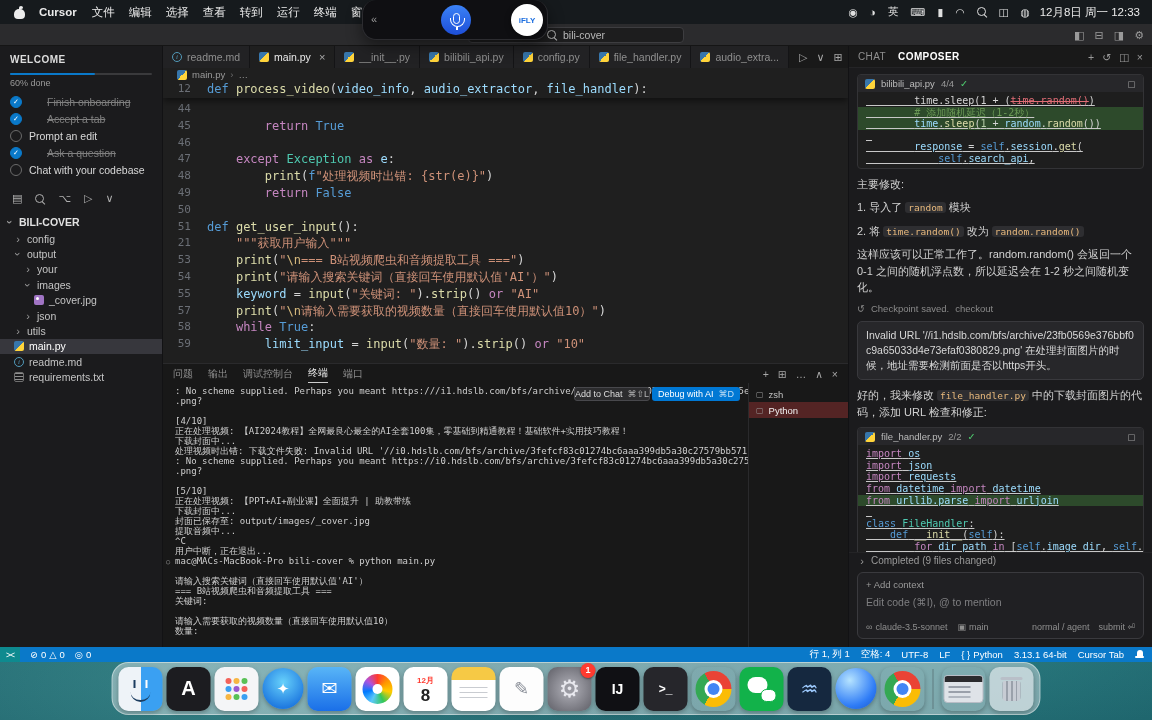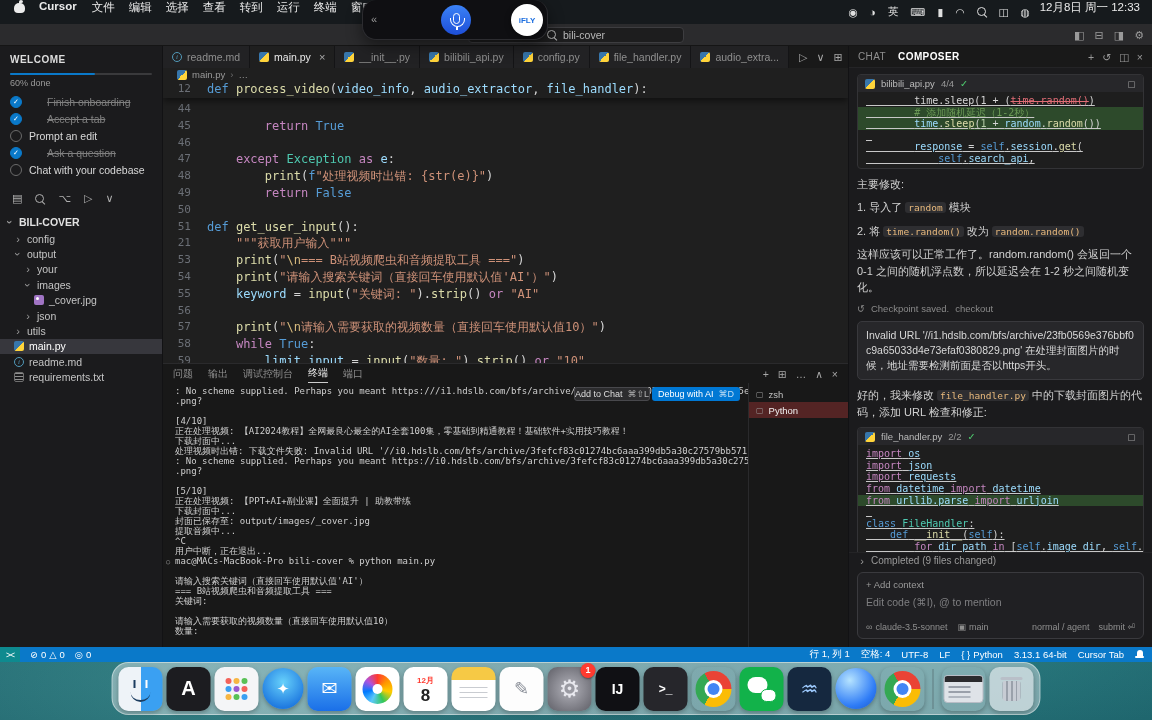--- a/index.html
+++ b/index.html
@@ -3,21 +3,21 @@
 <meta charset="utf-8">
 <style>
 *{margin:0;padding:0;box-sizing:border-box;}
 html,body{width:1152px;height:720px;overflow:hidden;font-family:"Liberation Sans","DejaVu Sans",sans-serif;}
 #desktop{position:relative;width:1152px;height:720px;background:
  radial-gradient(900px 300px at 20% 95%, rgba(130,225,215,0.25), transparent 60%),
  radial-gradient(700px 250px at 80% 90%, rgba(90,205,195,0.22), transparent 60%),
  linear-gradient(180deg,#317f86 0%,#2a7a80 55%,#1b5f68 100%);}
 
 
-#menubar{position:absolute;top:0;left:0;width:100%;height:24px;background:rgba(20,20,22,0.94);display:flex;padding:0 12px;color:#ebebeb;font-size:11.5px;z-index:30;}
+#menubar{position:absolute;top:0;left:0;width:100%;height:24px;background:rgba(20,20,22,0.94);display:flex;align-items:center;padding:0 12px;color:#ebebeb;font-size:11.5px;z-index:30;}
 .apple-shape{width:11px;height:13px;position:relative;margin:0 6px 0 2px;}
 .apple-shape::before{content:"";position:absolute;left:0;top:3px;width:11px;height:10px;background:#ececec;border-radius:5px 5px 4px 4px;}
 .apple-shape::after{content:"";position:absolute;left:5px;top:0;width:4px;height:3px;background:#ececec;border-radius:50% 50% 50% 0;}
 .mb-app{font-weight:bold;padding:0 8px;}
 .mb-item{padding:0 7px;}
 .tray{margin-left:auto;display:flex;align-items:center;gap:12px;font-size:10.5px;color:#e0e0e0;}
 .clock{font-size:11.5px;margin-left:10px;white-space:nowrap;}
 .mag{width:10px;height:10px;position:relative;display:inline-block;}
 .mag::before{content:"";position:absolute;left:0;top:0;width:7px;height:7px;border:1.3px solid currentColor;border-radius:50%;}
 .mag::after{content:"";position:absolute;left:7px;top:7px;width:4px;height:1.3px;background:currentColor;transform:rotate(45deg);transform-origin:left center;}
@@ -357,21 +357,20 @@
               <div class="code-line"><span class="g">46</span><span style="white-space: pre;">&nbsp;</span></div>
               <div class="code-line"><span class="g">47</span><span style="white-space: pre;"><span class="tk-pl">    </span><span class="tk-ctrl">except</span><span class="tk-pl"> </span><span class="tk-cls">Exception</span><span class="tk-pl"> </span><span class="tk-ctrl">as</span><span class="tk-pl"> </span><span class="tk-var">e</span><span class="tk-pl">:</span></span></div>
               <div class="code-line"><span class="g">48</span><span style="white-space: pre;"><span class="tk-pl">        </span><span class="tk-fn">print</span><span class="tk-pl">(</span><span class="tk-kw">f</span><span class="tk-str">"处理视频时出错: {str(e)}"</span><span class="tk-pl">)</span></span></div>
               <div class="code-line"><span class="g">49</span><span style="white-space: pre;"><span class="tk-pl">        </span><span class="tk-ctrl">return</span><span class="tk-pl"> </span><span class="tk-kw">False</span></span></div>
               <div class="code-line"><span class="g">50</span><span style="white-space: pre;">&nbsp;</span></div>
               <div class="code-line"><span class="g">51</span><span style="white-space: pre;"><span class="tk-kw">def</span><span class="tk-pl"> </span><span class="tk-fn">get_user_input</span><span class="tk-pl">():</span></span></div>
               <div class="code-line"><span class="g">21</span><span style="white-space: pre;"><span class="tk-pl">    </span><span class="tk-str">"""获取用户输入"""</span></span></div>
               <div class="code-line"><span class="g">53</span><span style="white-space: pre;"><span class="tk-pl">    </span><span class="tk-fn">print</span><span class="tk-pl">(</span><span class="tk-str">"</span><span class="tk-esc">\n</span><span class="tk-str">=== B站视频爬虫和音频提取工具 ==="</span><span class="tk-pl">)</span></span></div>
               <div class="code-line"><span class="g">54</span><span style="white-space: pre;"><span class="tk-pl">    </span><span class="tk-fn">print</span><span class="tk-pl">(</span><span class="tk-str">"请输入搜索关键词（直接回车使用默认值'AI'）"</span><span class="tk-pl">)</span></span></div>
               <div class="code-line"><span class="g">55</span><span style="white-space: pre;"><span class="tk-pl">    </span><span class="tk-var">keyword</span><span class="tk-pl"> = </span><span class="tk-fn">input</span><span class="tk-pl">(</span><span class="tk-str">"关键词: "</span><span class="tk-pl">).</span><span class="tk-fn">strip</span><span class="tk-pl">() </span><span class="tk-ctrl">or</span><span class="tk-pl"> </span><span class="tk-str">"AI"</span></span></div>
-              <div class="code-line"><span class="g">56</span><span style="white-space: pre;">&nbsp;</span></div>
               <div class="code-line"><span class="g">57</span><span style="white-space: pre;"><span class="tk-pl">    </span><span class="tk-fn">print</span><span class="tk-pl">(</span><span class="tk-str">"</span><span class="tk-esc">\n</span><span class="tk-str">请输入需要获取的视频数量（直接回车使用默认值10）"</span><span class="tk-pl">)</span></span></div>
               <div class="code-line"><span class="g">58</span><span style="white-space: pre;"><span class="tk-pl">    </span><span class="tk-ctrl">while</span><span class="tk-pl"> </span><span class="tk-kw">True</span><span class="tk-pl">:</span></span></div>
               <div class="code-line"><span class="g">59</span><span style="white-space: pre;"><span class="tk-pl">        </span><span class="tk-var">limit_input</span><span class="tk-pl"> = </span><span class="tk-fn">input</span><span class="tk-pl">(</span><span class="tk-str">"数量: "</span><span class="tk-pl">).</span><span class="tk-fn">strip</span><span class="tk-pl">() </span><span class="tk-ctrl">or</span><span class="tk-pl"> </span><span class="tk-str">"10"</span></span></div>
             </div>
         </div>
         <div id="panel">
           <div class="panel-head">
             <div style="display:flex;height:100%" id="panel-tabs">
                 <div class="panel-tab">问题</div>
                 <div class="panel-tab">输出</div>

